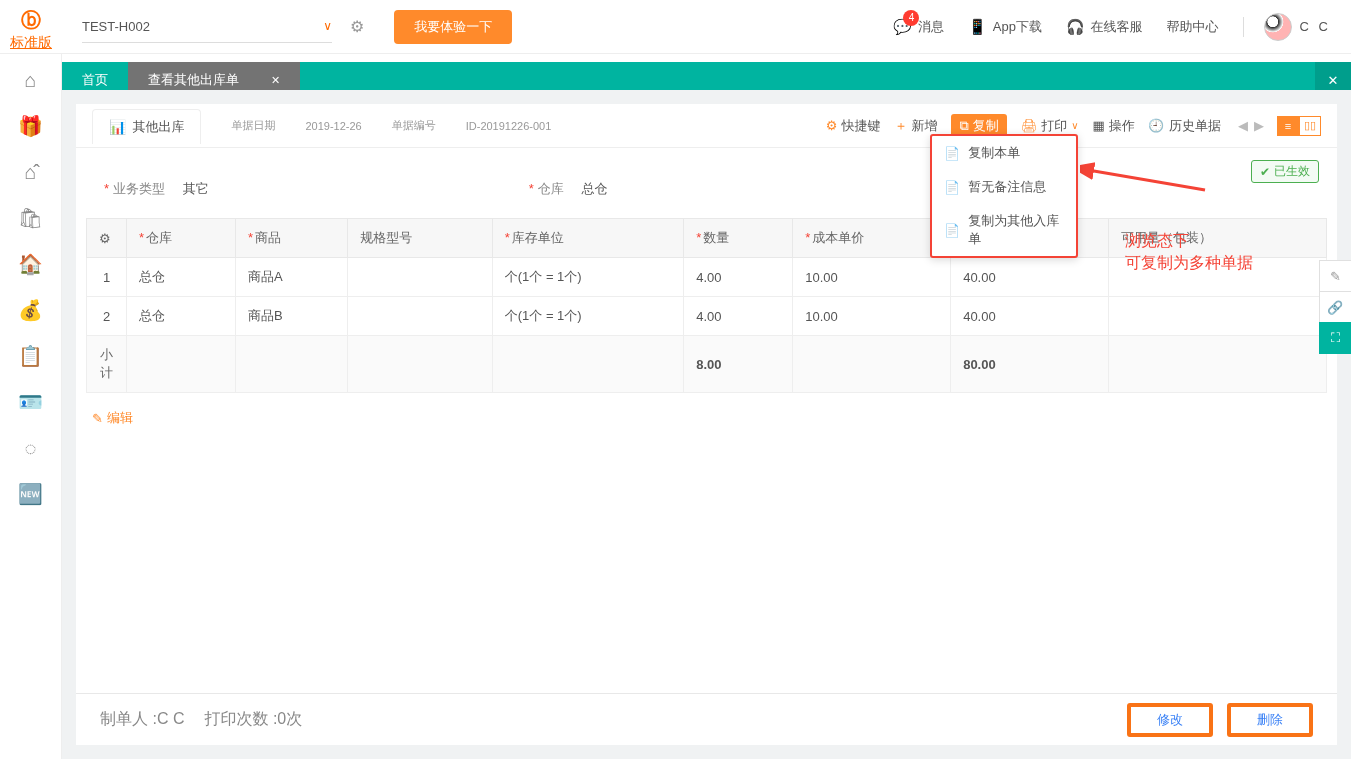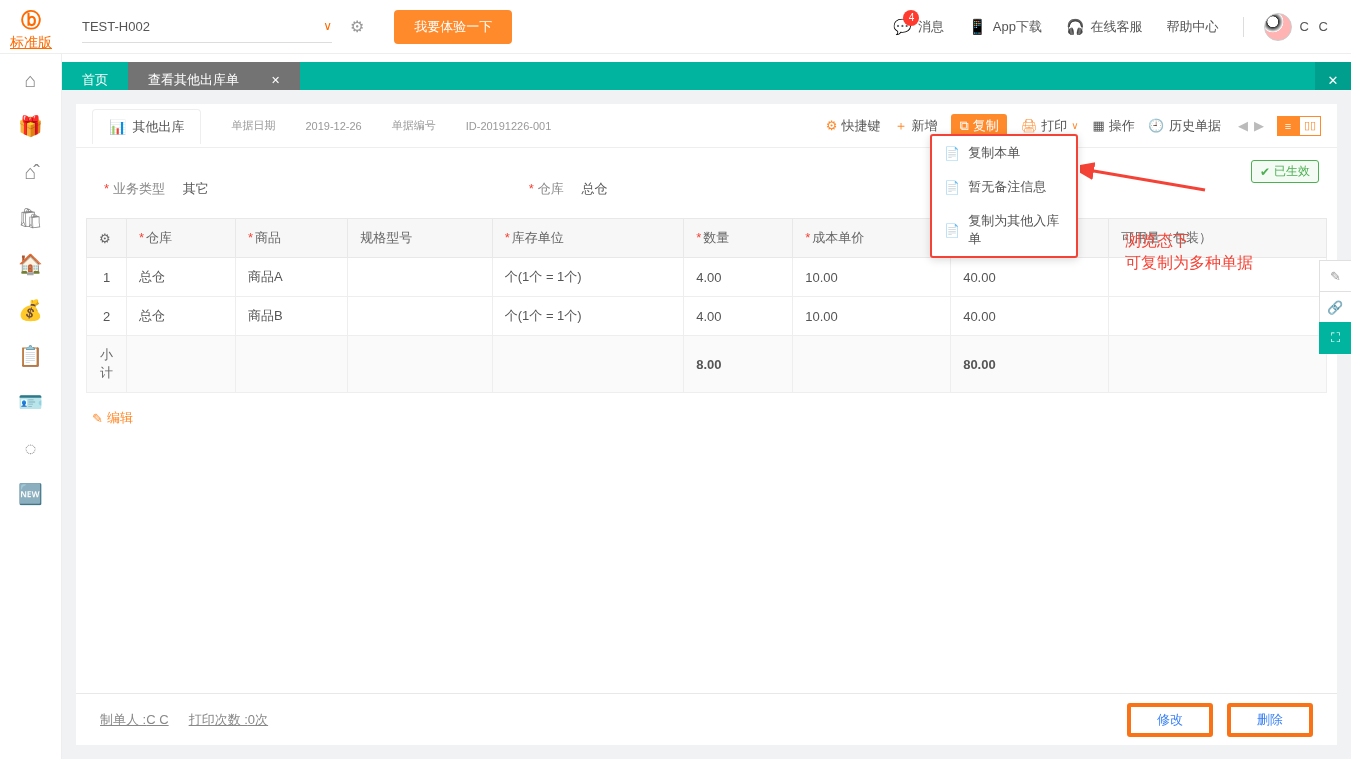--- a/index.html
+++ b/index.html
@@ -70,21 +70,21 @@
 .gear-th { width:40px; text-align:center; color:#999; }
 .idx-td { text-align:center; color:#888; width:40px; }
 
 .remark-section { padding:16px 16px 0; }
 .remark-title { color:#555; margin-bottom:10px; font-size:13px; }
 .remark-empty { color:#bbb; font-size:12px; margin-bottom:10px; }
 .edit-link { color:#ff8a2b; cursor:pointer; font-size:13px; display:inline-flex; align-items:center; }
 .edit-link .ico { margin-right:4px; }
 
 .footer { margin-top:auto; height:52px; border-top:1px solid #e8e8e8; display:flex; align-items:center; padding:0 24px; }
-.footer .meta { color:#888; font-size:13px; margin-right:20px;text-decoration:underline; }
+.footer .meta { color:#888; font-size:16px; margin-right:20px; }
 .footer .sp { flex:1; }
 .footer button { height:34px; padding:0 26px; background:#fff; border:4px solid #f97316; border-radius:3px; margin-left:14px; cursor:pointer; color:#3b82f6; font-size:13px; }
 
 .dropdown { position:absolute; top:134px; left:930px; width:148px; background:#fff; border:2px solid #f44336; border-radius:3px; box-shadow:0 2px 8px rgba(0,0,0,.15); z-index:10; }
 .dropdown .item { padding:8px 12px; cursor:pointer; color:#555; display:flex; align-items:center; }
 .dropdown .item .ico { color:#ff8a2b; margin-right:8px; font-size:13px; }
 
 .annotation { position:absolute; color:#f44336; font-size:16px; line-height:22px; z-index:9; }
 .arrow { position:absolute; z-index:9; }
 

